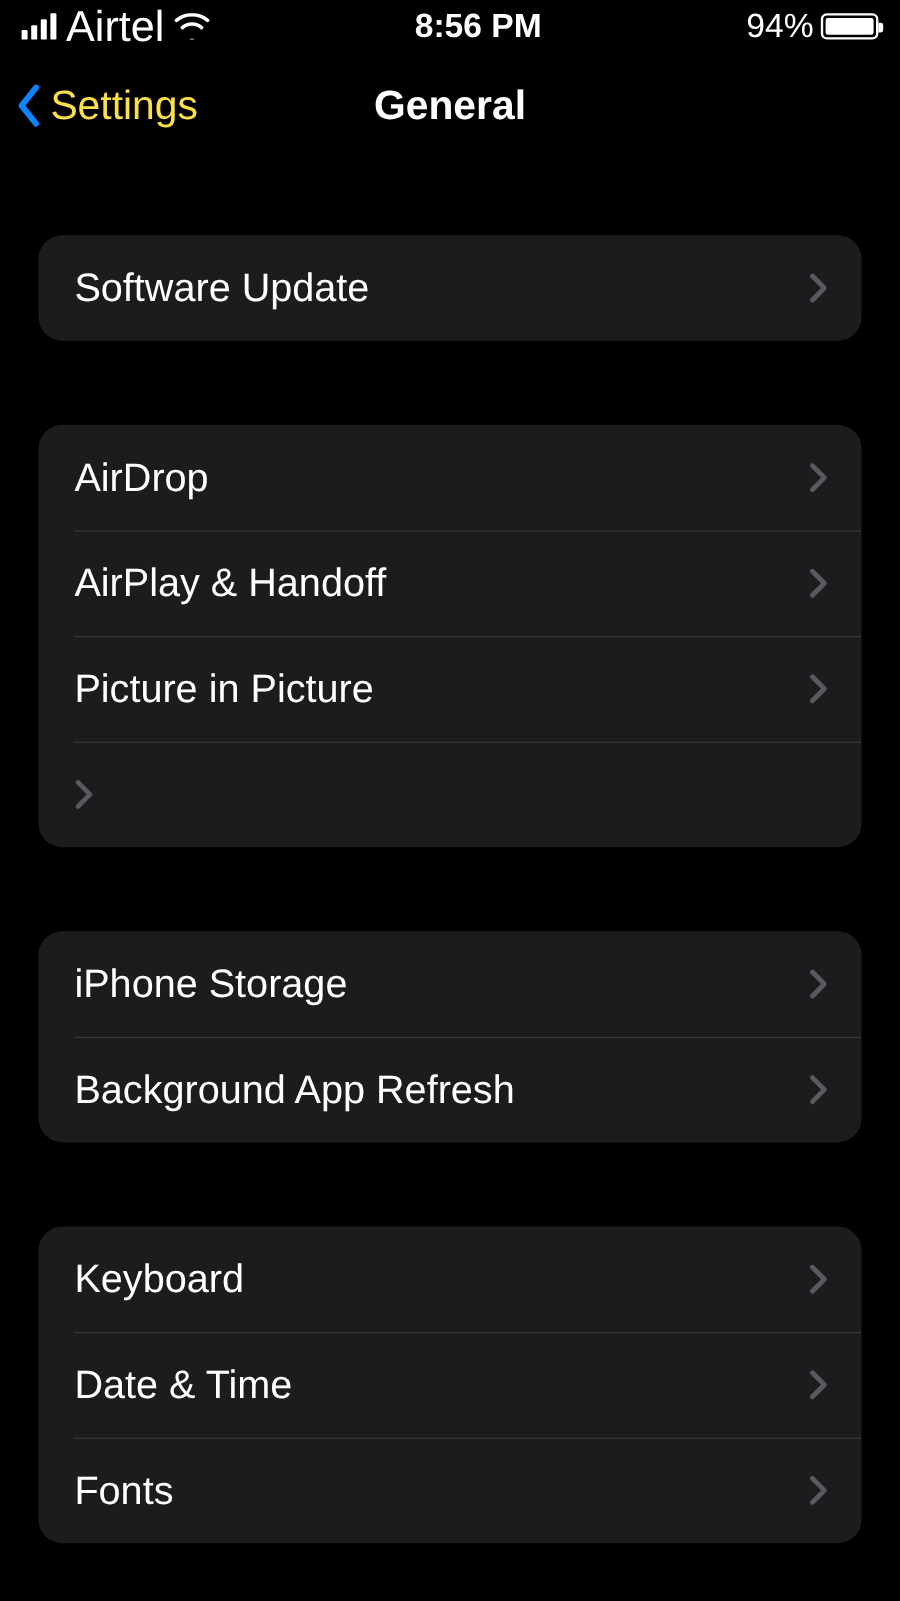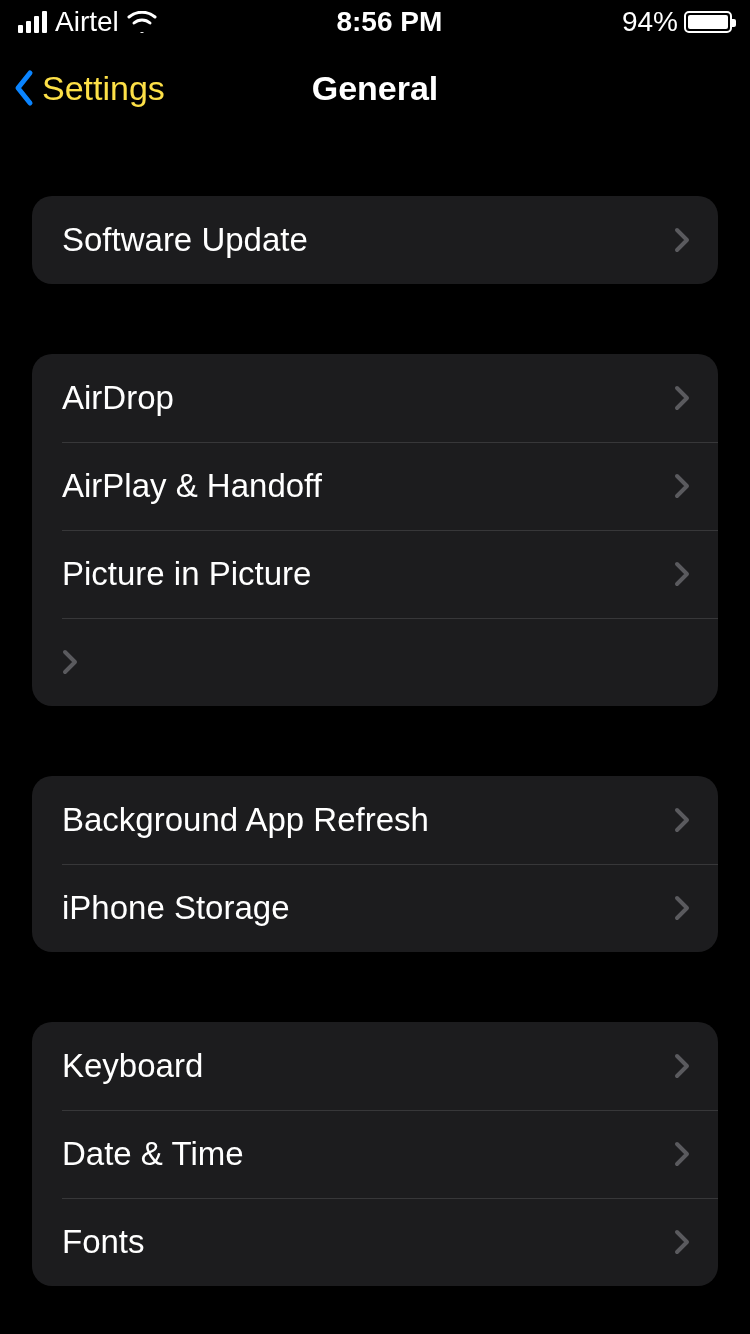--- a/index.html
+++ b/index.html
@@ -22,21 +22,21 @@
     font-weight: 500;
   }
   .status-left { display: flex; align-items: center; gap: 8px; }
   .status-right { display: flex; align-items: center; gap: 6px; }
   .signal-bars { display: flex; align-items: flex-end; gap: 3px; height: 22px; }
   .signal-bars span { width: 5px; background: #fff; border-radius: 1px; }
   .signal-bars span:nth-child(1){height:8px;}
   .signal-bars span:nth-child(2){height:12px;}
   .signal-bars span:nth-child(3){height:17px;}
   .signal-bars span:nth-child(4){height:22px;}
-  .carrier { font-size: 28px; }
+  .carrier { font-size: 36px; }
   .wifi-icon svg { display:block; }
   .time { font-size: 28px; font-weight: 600; }
   .battery-wrap { display:flex; align-items:center; gap:4px; }
   .battery { width: 48px; height: 22px; border: 2px solid #fff; border-radius: 5px; position: relative; }
   .battery::after { content:""; position:absolute; right:-6px; top:6px; width:4px; height:8px; background:#fff; border-radius:0 2px 2px 0; }
   .battery-fill { position:absolute; left:2px; top:2px; bottom:2px; width:90%; background:#fff; border-radius:2px; }
   .battery-pct { font-size:28px; }
   
   .nav-bar {
     height: 88px;
@@ -179,35 +179,35 @@
       <span class="chevron">
         <svg width="16" height="26" viewBox="0 0 16 26">
             <polyline points="3,3 13,13 3,23" fill="none" stroke="#5a5a5e" stroke-width="4" stroke-linecap="round" stroke-linejoin="round"></polyline>
           </svg>
       </span>
     </div>
   </div>
 
   <div class="group">
     <div class="row">
+      <span class="row-label">iPhone Storage</span>
+      <span class="chevron">
+        <svg width="16" height="26" viewBox="0 0 16 26">
+            <polyline points="3,3 13,13 3,23" fill="none" stroke="#5a5a5e" stroke-width="4" stroke-linecap="round" stroke-linejoin="round"></polyline>
+          </svg>
+      </span>
+    </div>
+    <div class="row">
       <span class="row-label">Background App Refresh</span>
       <span class="chevron">
         <svg width="16" height="26" viewBox="0 0 16 26">
             <polyline points="3,3 13,13 3,23" fill="none" stroke="#5a5a5e" stroke-width="4" stroke-linecap="round" stroke-linejoin="round"></polyline>
           </svg>
       </span>
     </div>
-    <div class="row">
-      <span class="row-label">iPhone Storage</span>
-      <span class="chevron">
-        <svg width="16" height="26" viewBox="0 0 16 26">
-            <polyline points="3,3 13,13 3,23" fill="none" stroke="#5a5a5e" stroke-width="4" stroke-linecap="round" stroke-linejoin="round"></polyline>
-          </svg>
-      </span>
-    </div>
   </div>
 
   <div class="group">
     <div class="row">
       <span class="row-label">Keyboard</span>
       <span class="chevron">
         <svg width="16" height="26" viewBox="0 0 16 26">
             <polyline points="3,3 13,13 3,23" fill="none" stroke="#5a5a5e" stroke-width="4" stroke-linecap="round" stroke-linejoin="round"></polyline>
           </svg>
       </span>

